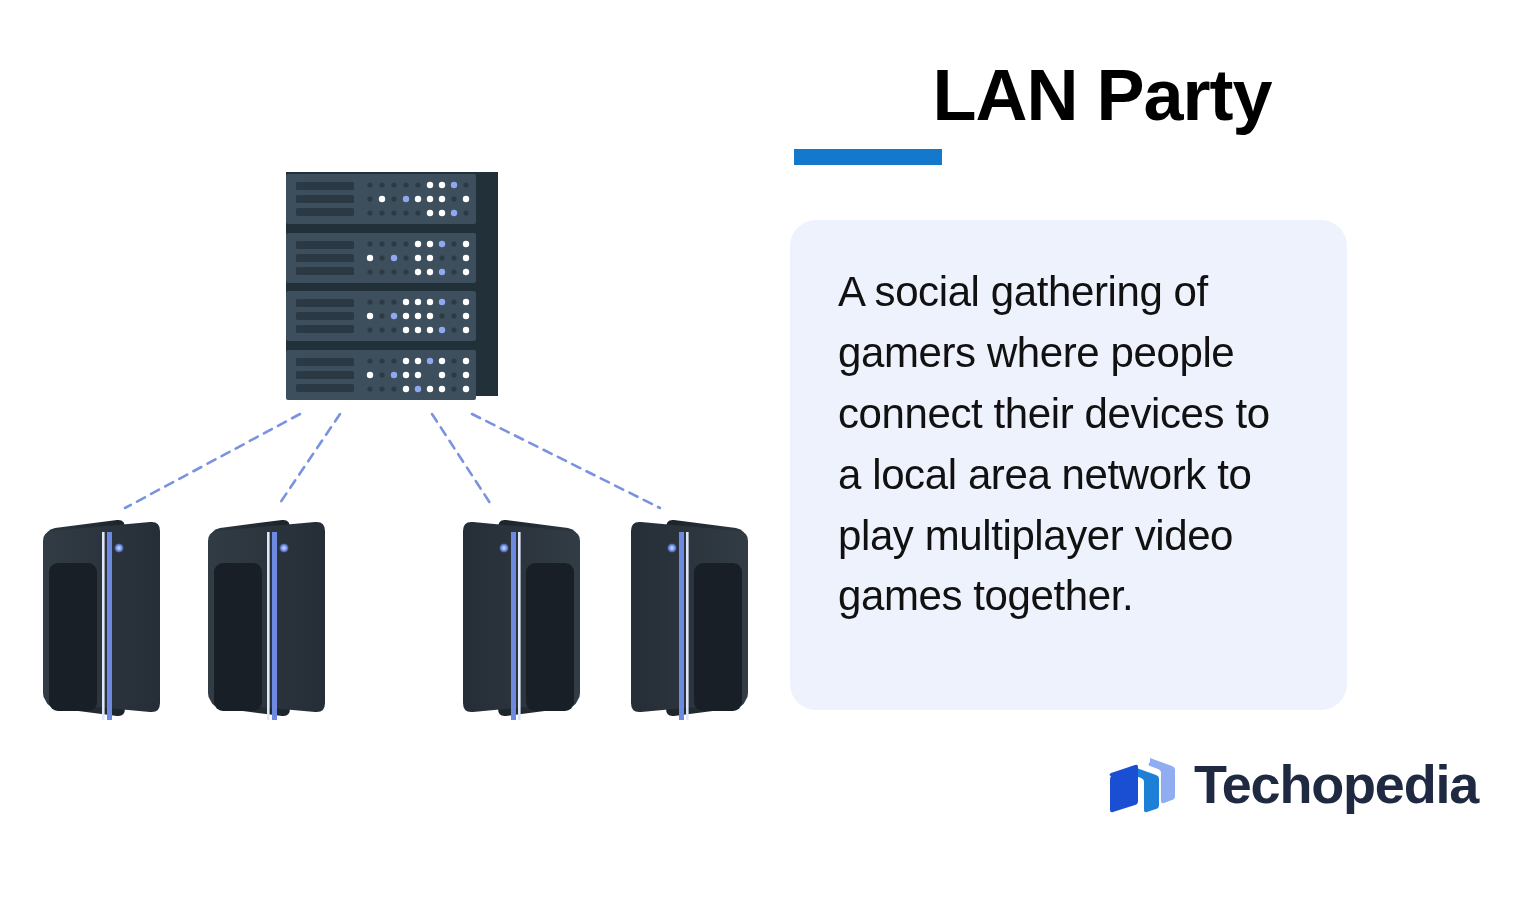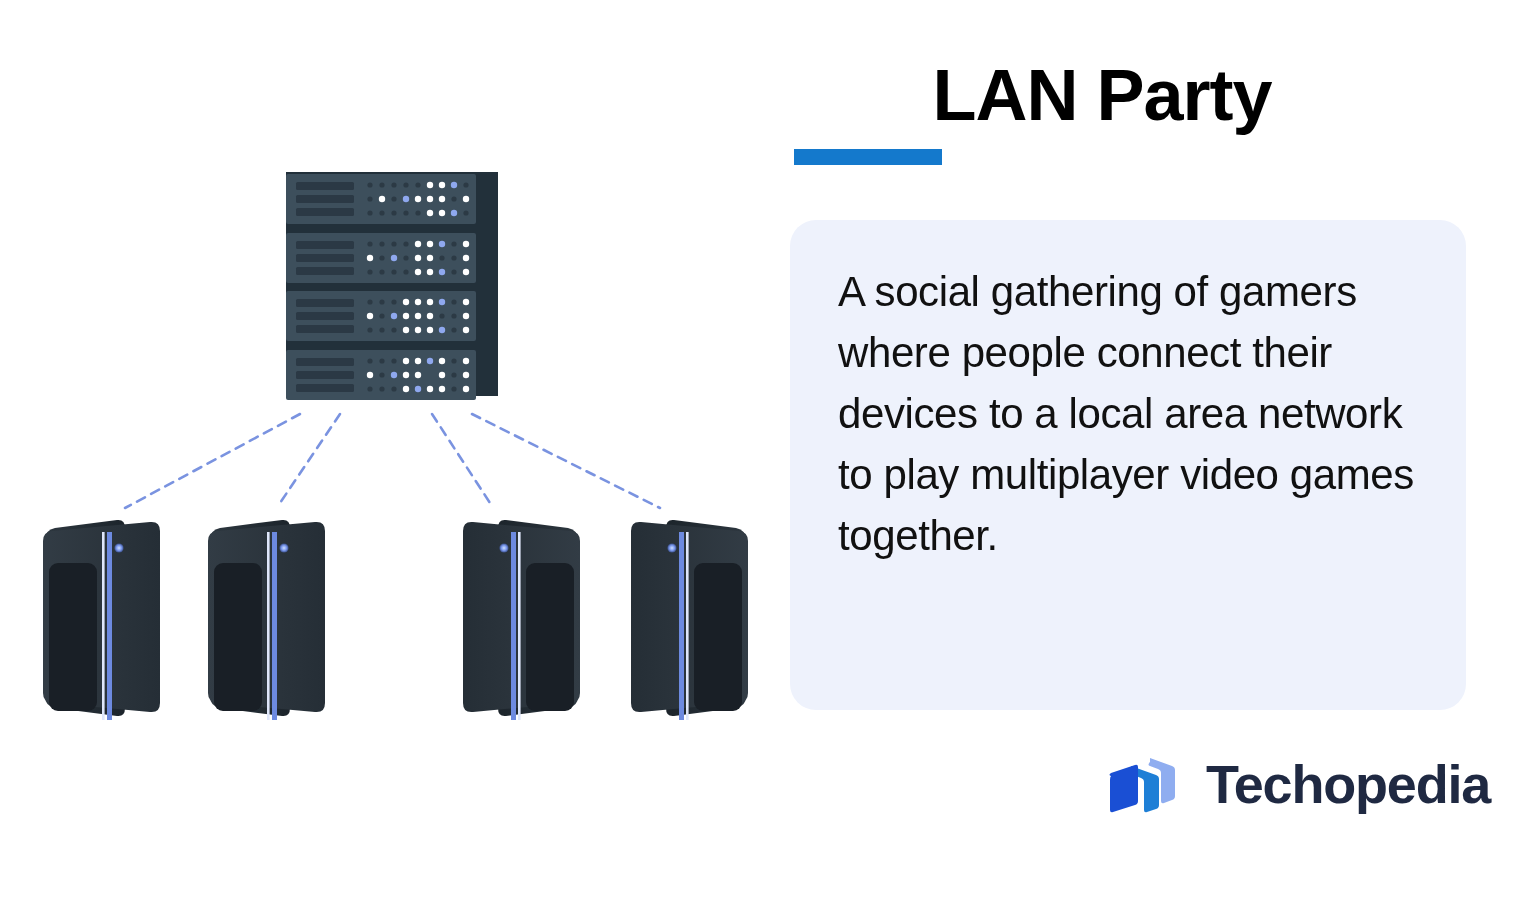--- a/index.html
+++ b/index.html
@@ -65,21 +65,21 @@
     margin-left: 2px;
     width: 148px;
     height: 16px;
     background: #1479cc;
   }
 
   #definition-card {
     position: absolute;
     left: 2px;
     top: 220px;
-    width: 676px;
+    width: 557px;
     min-height: 490px;
     background: #eef2fc;
     border-radius: 26px;
     box-sizing: border-box;
     padding: 42px 44px 20px 48px;
   }
   #definition-text {
     margin: 0;
     font-family: "Liberation Sans", sans-serif;
     font-size: 42px;
@@ -89,21 +89,21 @@
     white-space: pre-line;
   }
 
   
   #logo {
     position: absolute;
     left: 318px;
     top: 752px;
     display: flex;
     align-items: center;
-    gap: 28px;
+    gap: 16px;
   }
   #logo-mark {
     display: block;
   }
   #logo-wordmark {
     font-family: "Liberation Sans", sans-serif;
     font-size: 54px;
     font-weight: bold;
     letter-spacing: -1.2px;
     color: #1f2942;

